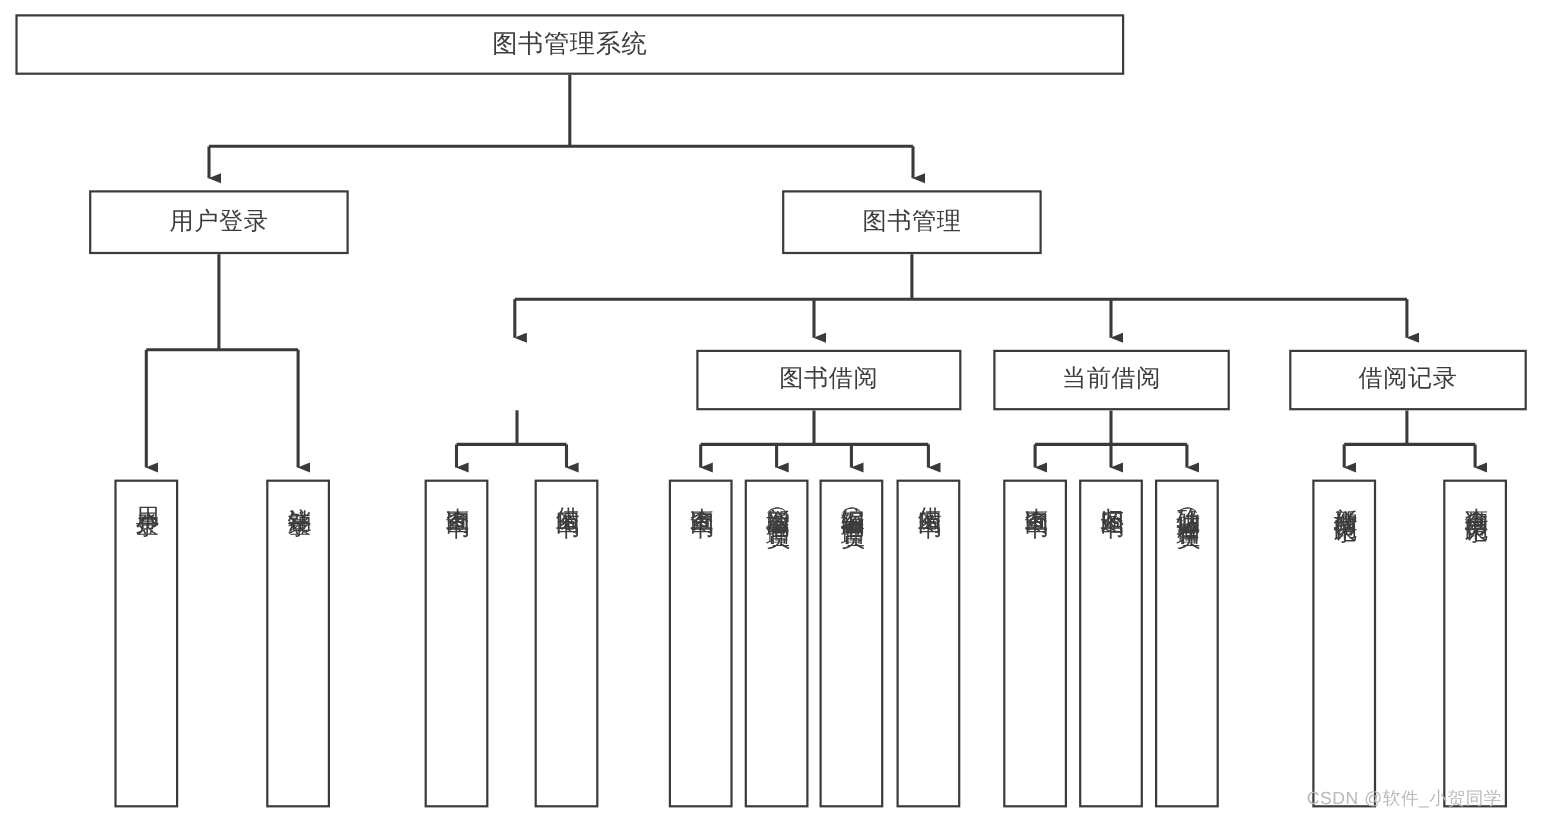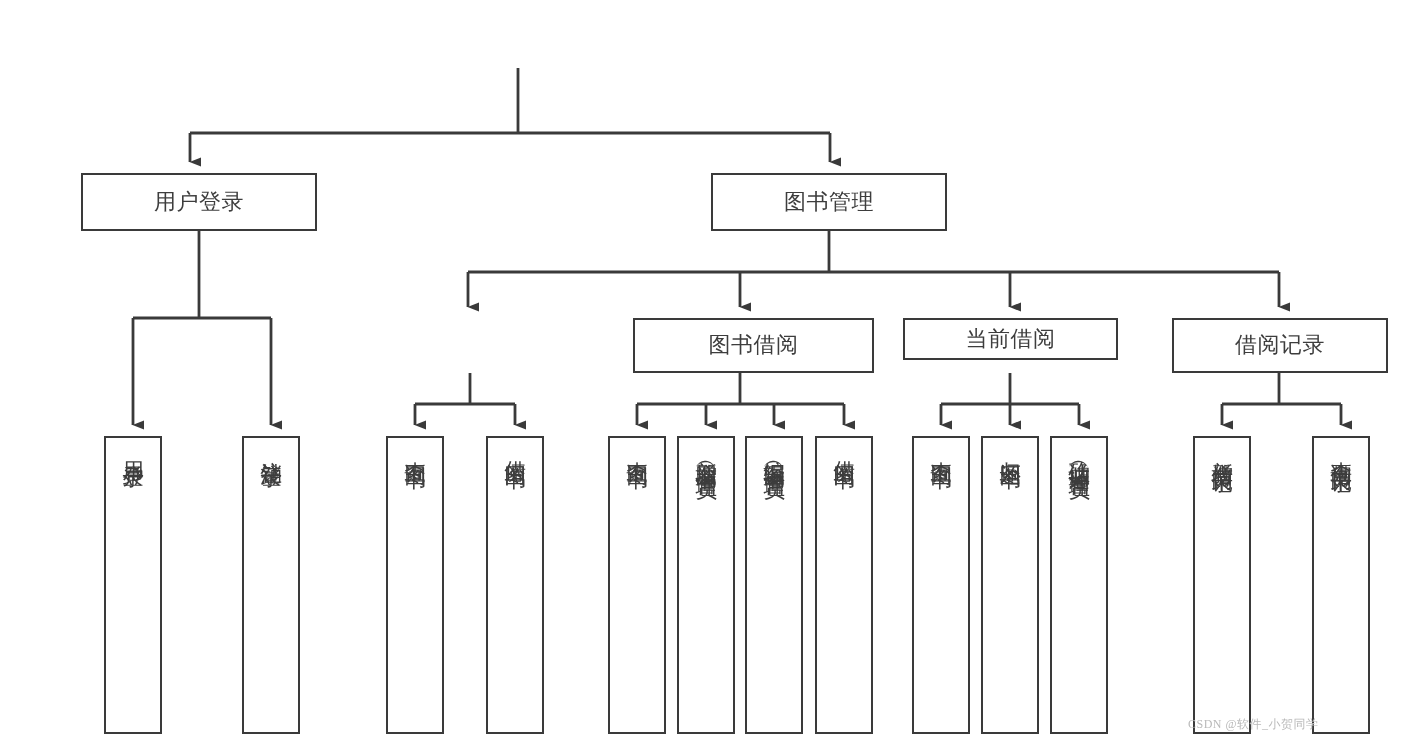--- a/index.html
+++ b/index.html
@@ -58,26 +58,26 @@
     writing-mode: vertical-rl;
     text-orientation: upright;
     font-size: 21.5px;
     letter-spacing: 2.5px;
     line-height: 1;
   }
   #watermark {
     position: absolute;
     left: 1188px;
     top: 716px;
-    font-size: 12px;
+    font-size: 16px;
     color: #b9b9b9;
     letter-spacing: 0.5px;
     white-space: nowrap;
     z-index: 5;
-    font-family: Liberation Serif, serif;
+    font-family: Liberation Sans, sans-serif;
   }
 </style>
 </head>
 <body>
 
 <div id="diagram-root">
 
   <svg id="edges-layer" viewBox="0 0 1405 747" width="1405" height="747" xmlns="http://www.w3.org/2000/svg">
     <defs>
       <marker id="arrowhead" markerWidth="10" markerHeight="12" refX="4.6" refY="11" orient="auto" markerUnits="userSpaceOnUse">
@@ -121,32 +121,35 @@
       <path d="M 1010,404 L 1010,425" marker-end="url(#arrowhead)"></path>
       <path d="M 1079,404 L 1079,425" marker-end="url(#arrowhead)"></path>
 
       <path d="M 1279,373 L 1279,404"></path>
       <path d="M 1222,404 L 1341,404"></path>
       <path d="M 1222,404 L 1222,425" marker-end="url(#arrowhead)"></path>
       <path d="M 1341,404 L 1341,425" marker-end="url(#arrowhead)"></path>
     </g>
   </svg>
 
+  <div class="node horizontal root" style="left:14px; top:13px; width:1008px; height:55px;">
+    <span class="node-label">图书管理系统</span>
+  </div>
 
   <div class="node horizontal" style="left:81px; top:173px; width:236px; height:58px;">
     <span class="node-label">用户登录</span>
   </div>
   <div class="node horizontal" style="left:711px; top:173px; width:236px; height:58px;">
     <span class="node-label">图书管理</span>
   </div>
 
   <div class="node horizontal" style="left:633px; top:318px; width:241px; height:55px;">
     <span class="node-label">图书借阅</span>
   </div>
-  <div class="node horizontal" style="left:903px; top:318px; width:215px; height:42px;">
+  <div class="node horizontal" style="left:903px; top:318px; width:215px; height:55px;">
     <span class="node-label">当前借阅</span>
   </div>
   <div class="node horizontal" style="left:1172px; top:318px; width:216px; height:55px;">
     <span class="node-label">借阅记录</span>
   </div>
 
   <div class="node vertical" style="left:104px; top:436px; width:58px; height:298px;">
     <span class="node-label">用户登录</span>
   </div>
   <div class="node vertical" style="left:242px; top:436px; width:58px; height:298px;">

